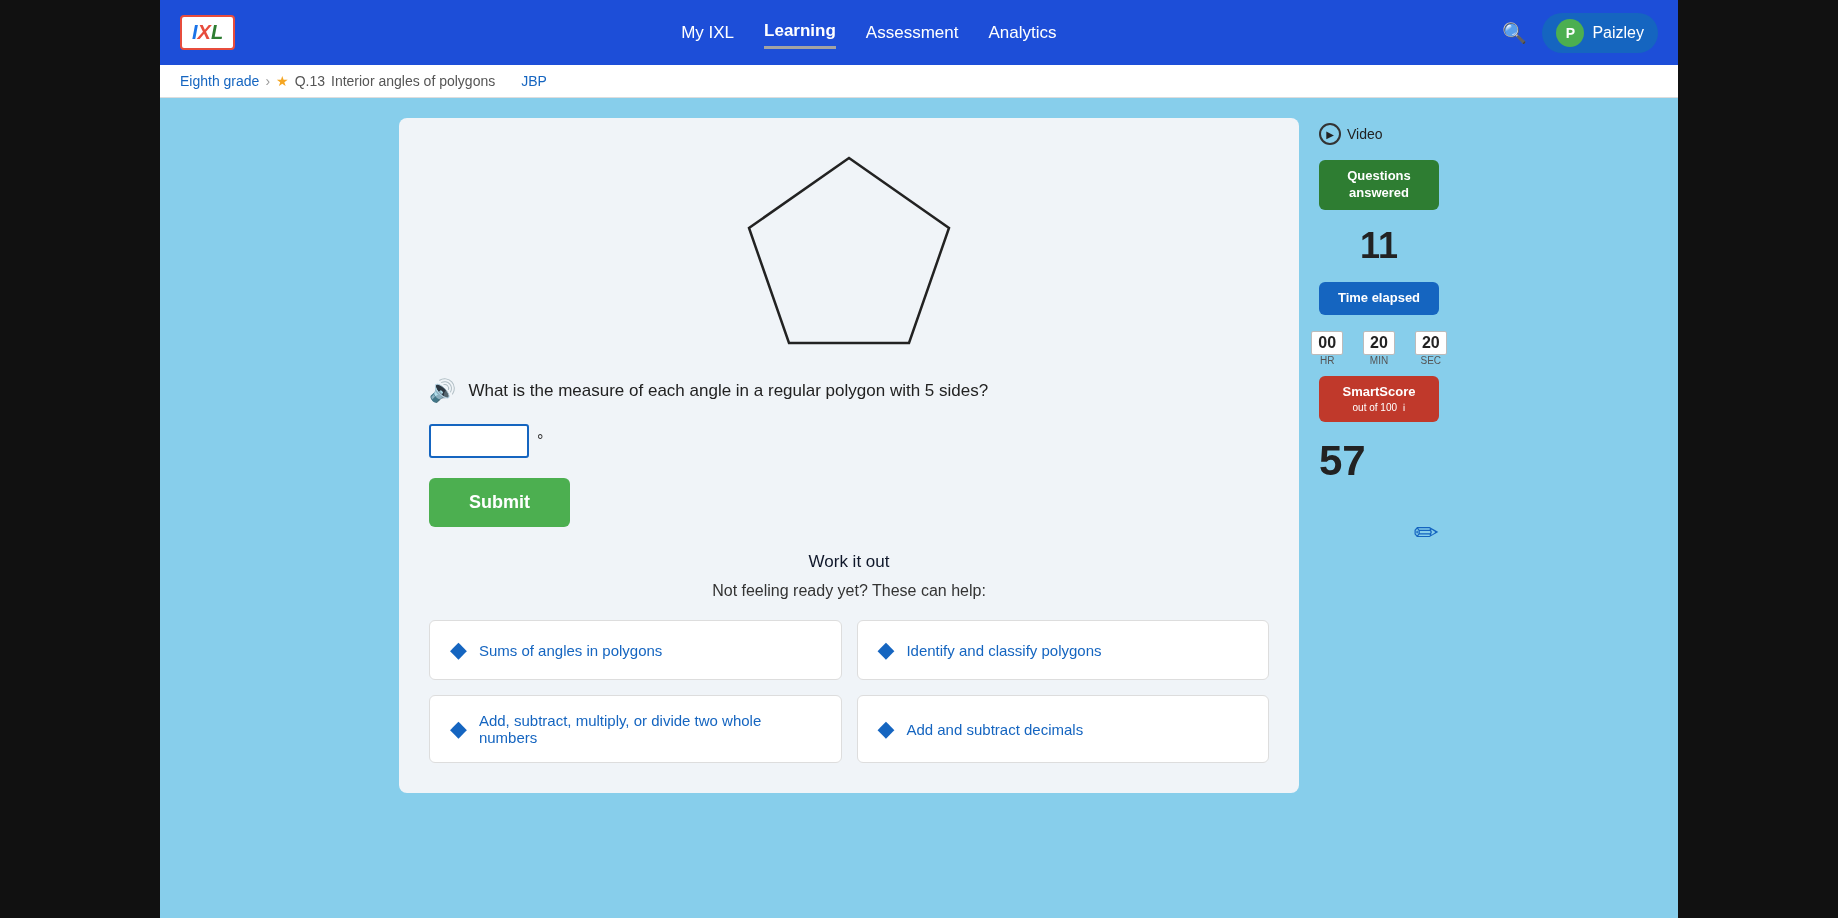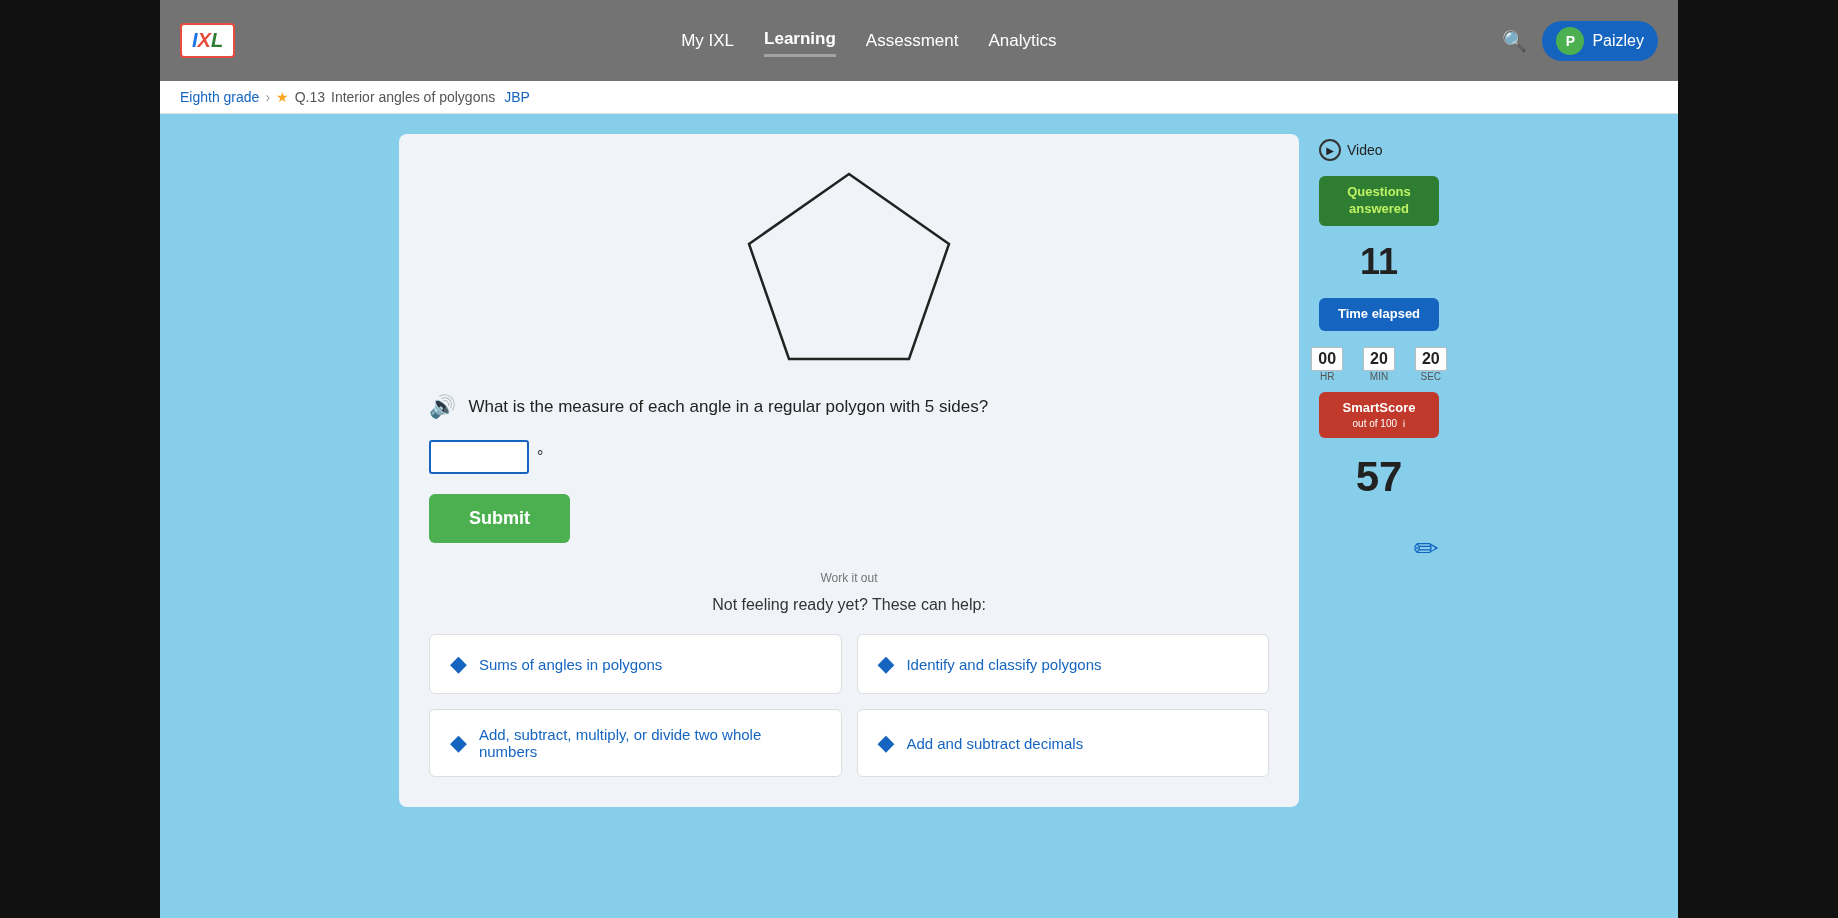--- a/index.html
+++ b/index.html
@@ -28,22 +28,22 @@
       left: 160px;
       right: 160px;
       top: 0;
       bottom: 0;
       display: flex;
       flex-direction: column;
     }
 
     
     .header {
-      background: #737373;
-      height: 81px;
+      background: #1d4ed8;
+      height: 65px;
       display: flex;
       align-items: center;
       padding: 0 20px;
       gap: 30px;
     }
 
     .logo-box {
       background: white;
       border-radius: 4px;
       padding: 4px 10px;
@@ -127,21 +127,21 @@
       border-bottom: 1px solid #ddd;
     }
     .breadcrumb-link {
       color: #1565c0;
       cursor: pointer;
       text-decoration: none;
     }
     .breadcrumb-sep { color: #999; }
     .breadcrumb-star { color: #f5a623; }
     .breadcrumb-current { color: #555; text-align: center; }
-    .breadcrumb-code { color: #1565c0; margin-left: 3px; }
+    .breadcrumb-code { color: #1565c0; margin-left: 20px; }
 
     
     .content-area {
       flex: 1;
       background: #87ceeb;
       display: flex;
       justify-content: center;
       align-items: flex-start;
       padding: 20px;
       gap: 20px;
@@ -216,22 +216,22 @@
       display: block;
       margin-bottom: 25px;
     }
 
     
     .work-it-out {
       text-align: center;
       margin-bottom: 10px;
     }
     .work-link {
-      color: #737373;
-      font-size: 12px;
+      color: #0f172a;
+      font-size: 17px;
       cursor: pointer;
       text-decoration: none;
     }
     .not-ready {
       text-align: center;
       color: #333;
       font-size: 16px;
       margin-bottom: 20px;
     }
 
@@ -287,21 +287,21 @@
       border: 2px solid #333;
       border-radius: 50%;
       display: flex;
       align-items: center;
       justify-content: center;
       font-size: 10px;
     }
 
     .qa-box {
       background: #2e7d32;
-      color: #bef264;
+      color: #ffffff;
       border-radius: 6px;
       padding: 8px 10px;
       text-align: center;
       font-size: 13px;
       font-weight: bold;
       line-height: 1.3;
     }
 
     .qa-number {
       font-size: 36px;
@@ -359,21 +359,21 @@
     }
     .smartscore-sub {
       font-size: 10px;
       font-weight: normal;
     }
 
     .score-number {
       font-size: 42px;
       font-weight: bold;
       color: #222;
-      text-align: center;
+      text-align: left;
       margin: 5px 0;
     }
 
     .pencil-icon {
       color: #1565c0;
       font-size: 30px;
       text-align: right;
       margin-top: 15px;
       cursor: pointer;
     }

